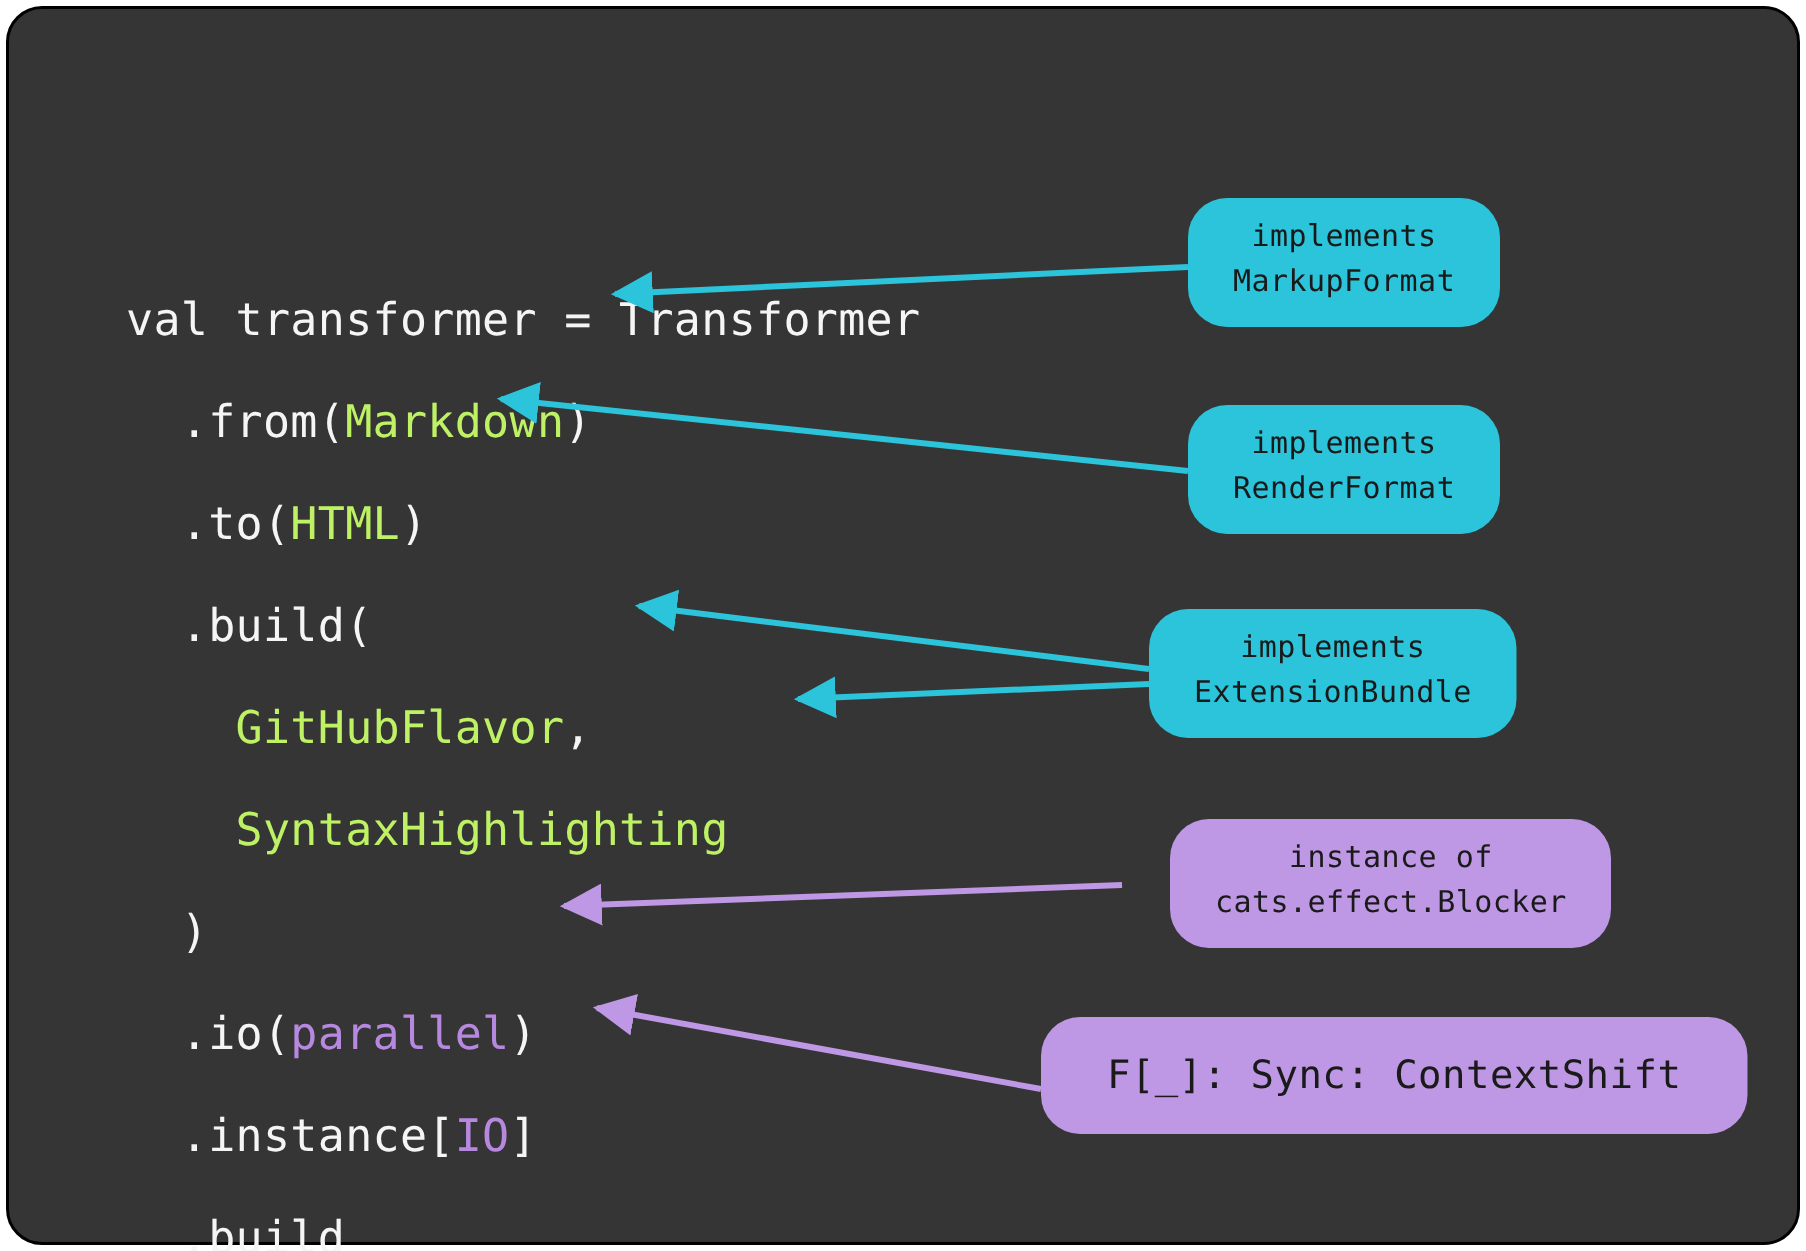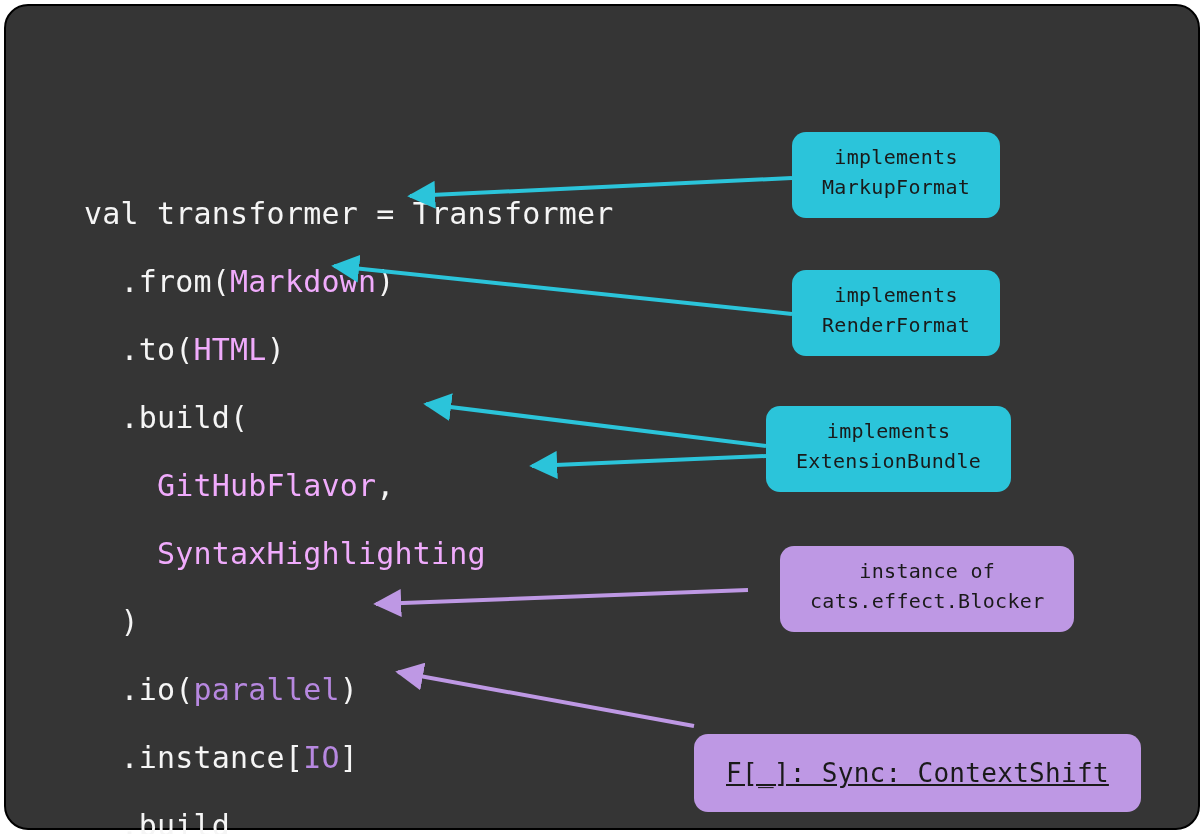--- a/index.html
+++ b/index.html
@@ -23,25 +23,25 @@
   .code {
     position: absolute;
     top: 106px;
     left: 78px;
     font-size: 30px;
     line-height: 68px;
     color: #f5f5f5;
     white-space: pre;
     letter-spacing: 0.2px;
   }
-  .teal { color: #f0abfc; margin-top: 40px; }
+  .teal { color: #bef264; margin-top: 40px; }
   .purple { color: #b788e0; }
   .annotation {
     position: absolute;
-    border-radius: 14px;
+    border-radius: 26px;
     padding: 12px 30px 14px 30px;
     text-align: center;
     color: #1a1a1a;
     font-family: 'Menlo', 'Consolas', 'DejaVu Sans Mono', monospace;
   }
   .annotation .small {
     font-size: 20px;
     line-height: 26px;
     letter-spacing: 0.3px;
   }
@@ -92,21 +92,21 @@
   <div class="annotation teal-box" style="left:760px; top:400px;">
     <div class="small">implements</div>
     <div class="big">ExtensionBundle</div>
   </div>
 
   <div class="annotation purple-box" style="left:742px; top:540px;margin-left:32px;">
     <div class="small">instance of</div>
     <div class="big">cats.effect.Blocker</div>
   </div>
 
-  <div class="annotation purple-box" style="left:688px; top:728px; padding:22px 32px;text-decoration:underline;">
+  <div class="annotation purple-box" style="left:688px; top:672px; padding:22px 44px;">
     <div class="big" style="font-size:26px">F[_]: Sync: ContextShift</div>
   </div>
 
   <svg class="arrows">
     <defs>
       <marker id="arrow-teal" viewBox="0 0 10 10" refX="9" refY="5" markerWidth="7" markerHeight="7" orient="auto-start-reverse">
         <path d="M 0 0 L 10 5 L 0 10 z" fill="#2bc4da"></path>
       </marker>
       <marker id="arrow-purple" viewBox="0 0 10 10" refX="9" refY="5" markerWidth="7" markerHeight="7" orient="auto-start-reverse">
         <path d="M 0 0 L 10 5 L 0 10 z" fill="#be98e4"></path>

